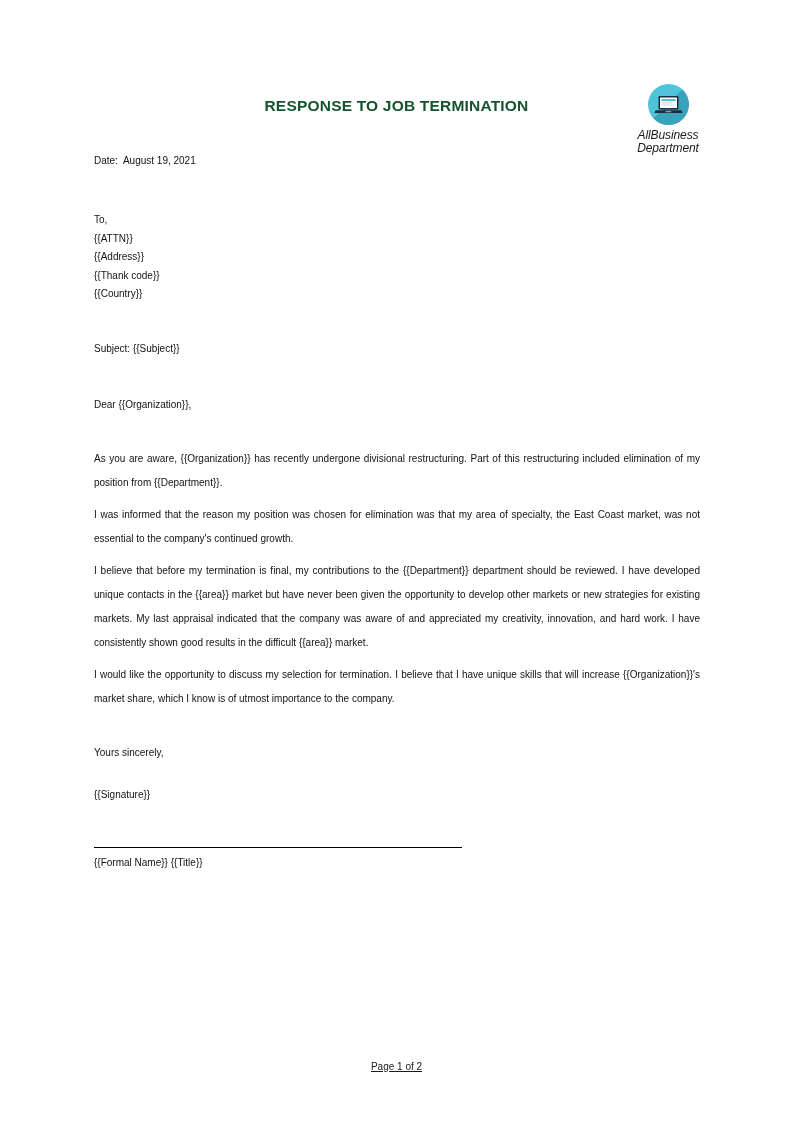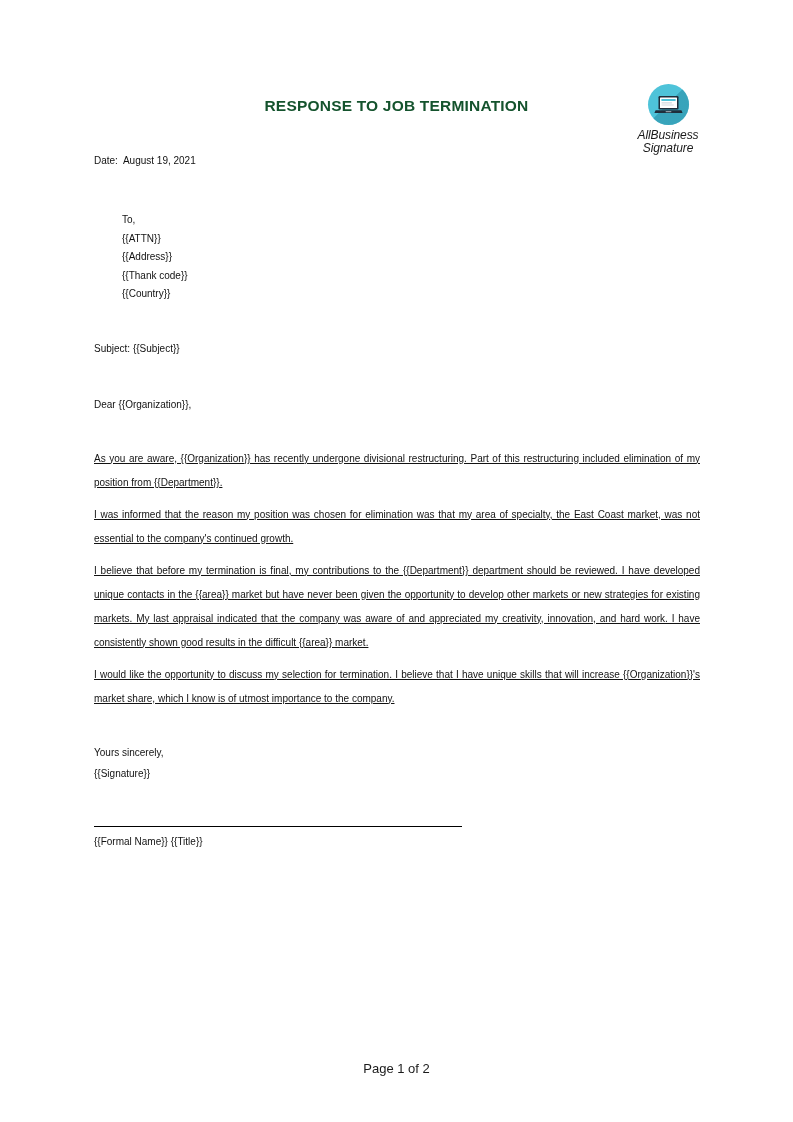--- a/index.html
+++ b/index.html
@@ -91,59 +91,58 @@
 
   .line { white-space: pre; }
 
   .date-line {
     margin: 0 0 0 0;
     white-space: pre;
   }
 
   .addr-block {
     margin-top: 40px;
-    margin-left: 28px;
   }
   .addr-block .line { line-height: 18.5px; }
 
   .subject-line { margin-top: 34px; }
   .salutation   { margin-top: 35px; }
 
   p.para {
     margin: 0;
     text-align: justify;
     text-justify: inter-word;
     line-height: 24px;
-    text-decoration: underline;
   }
   p.para.first { margin-top: 32px; }
   p.para.gap   { margin-top: 8px; }
 
   .closing   { margin-top: 31px; }
-  .signature { }
+  .signature { margin-top: 21px; }
 
   .sig-rule {
     margin-top: 42px;
     width: 368px;
     height: 0;
     border-top: 1px solid #000000;
   }
   .sig-name {
     margin-top: 4px;
   }
 
   
   .footer {
     position: absolute;
     left: 0;
     top: 1061px;
     width: 793px;
     text-align: center;
-    font-size: 13px;
+    font-size: 10px;
     color: #1a1a1a;
+    text-decoration: underline;
   }
 </style>
 </head>
 <body>
 
 <div class="page">
 
   <div class="logo-block">
     <div class="logo-mark">
       <div class="logo-shadow"></div>
@@ -151,21 +150,21 @@
         <rect x="10.5" y="12" width="20" height="13.5" rx="1.2" fill="#1f2d3a"></rect>
         <rect x="12" y="13.4" width="17" height="10.7" rx="0.6" fill="#ffffff"></rect>
         <rect x="13.4" y="15" width="14.2" height="2.1" rx="0.4" fill="#4ec3d9"></rect>
         <rect x="13.4" y="18.3" width="10.6" height="1.1" rx="0.4" fill="#cfd8dd"></rect>
         <rect x="13.4" y="20.4" width="12.4" height="1.1" rx="0.4" fill="#cfd8dd"></rect>
         <path d="M7.6 26.2 L33.4 26.2 L34.6 29.1 L6.4 29.1 Z" fill="#1f2d3a"></path>
         <rect x="17.6" y="27.1" width="5.8" height="1.1" rx="0.5" fill="#8e9aa3"></rect>
       </svg>
     </div>
     <div class="logo-text">AllBusiness</div>
-    <div class="logo-text">Signature</div>
+    <div class="logo-text">Department</div>
   </div>
 
   <div class="doc-title">RESPONSE TO JOB TERMINATION</div>
 
   <div class="body-area">
 
     <div class="date-line">Date:  August 19, 2021</div>
 
     <div class="addr-block">
       <div class="line">To,</div>

